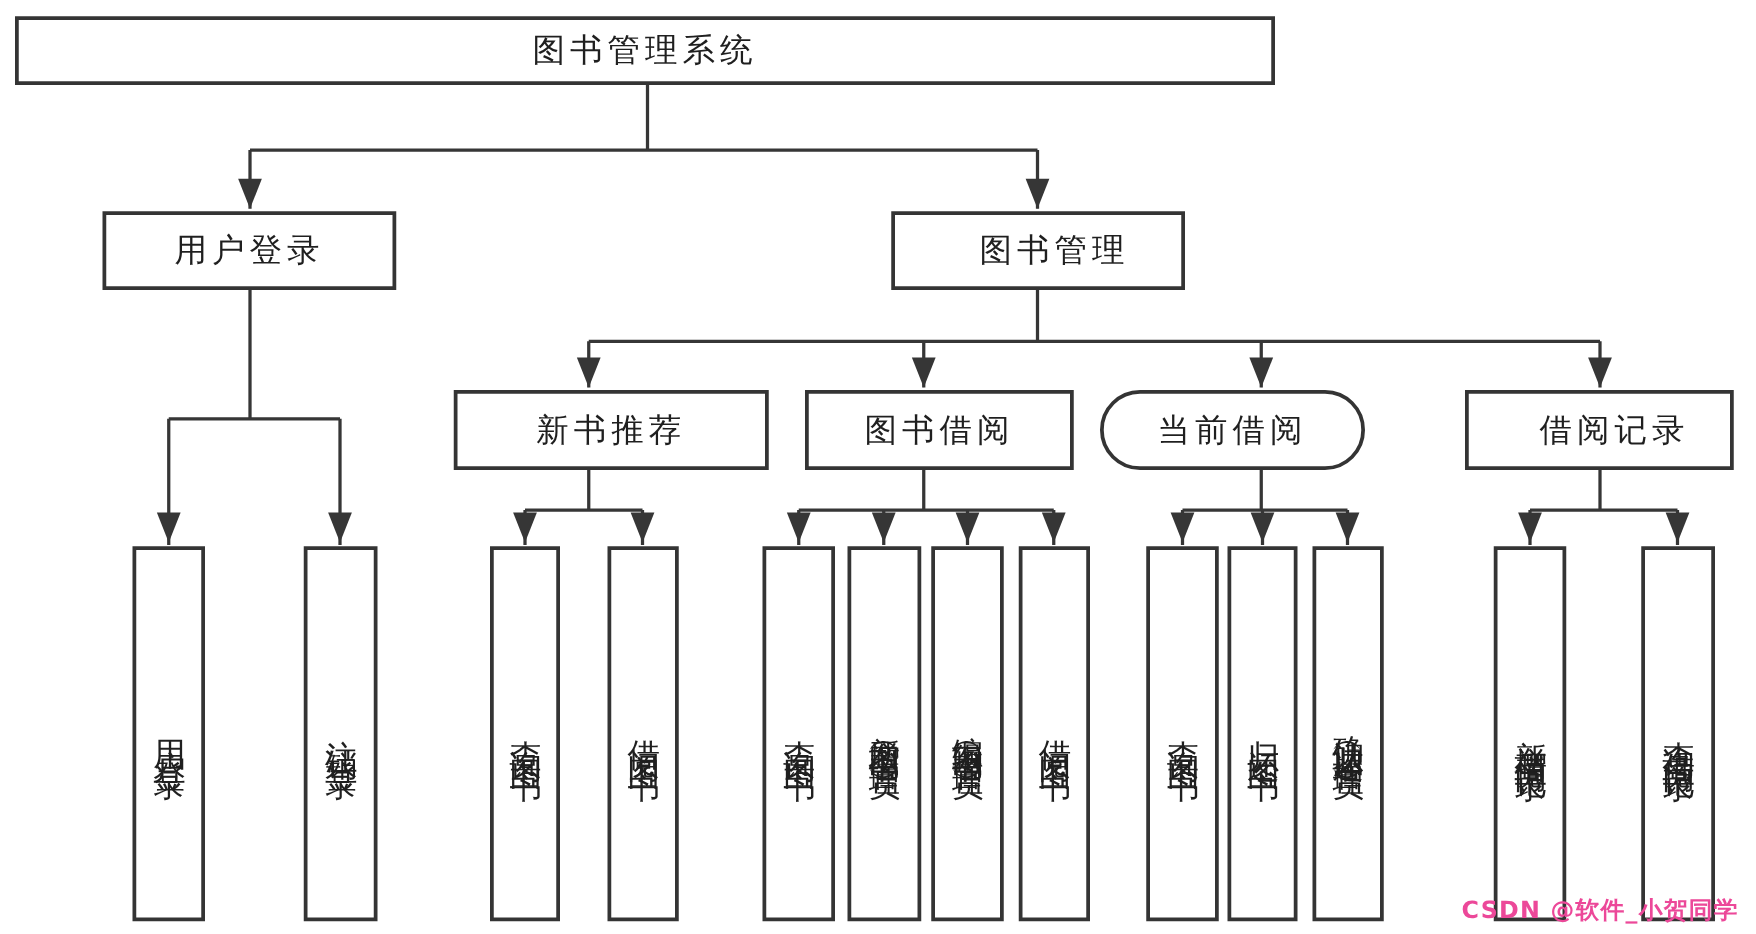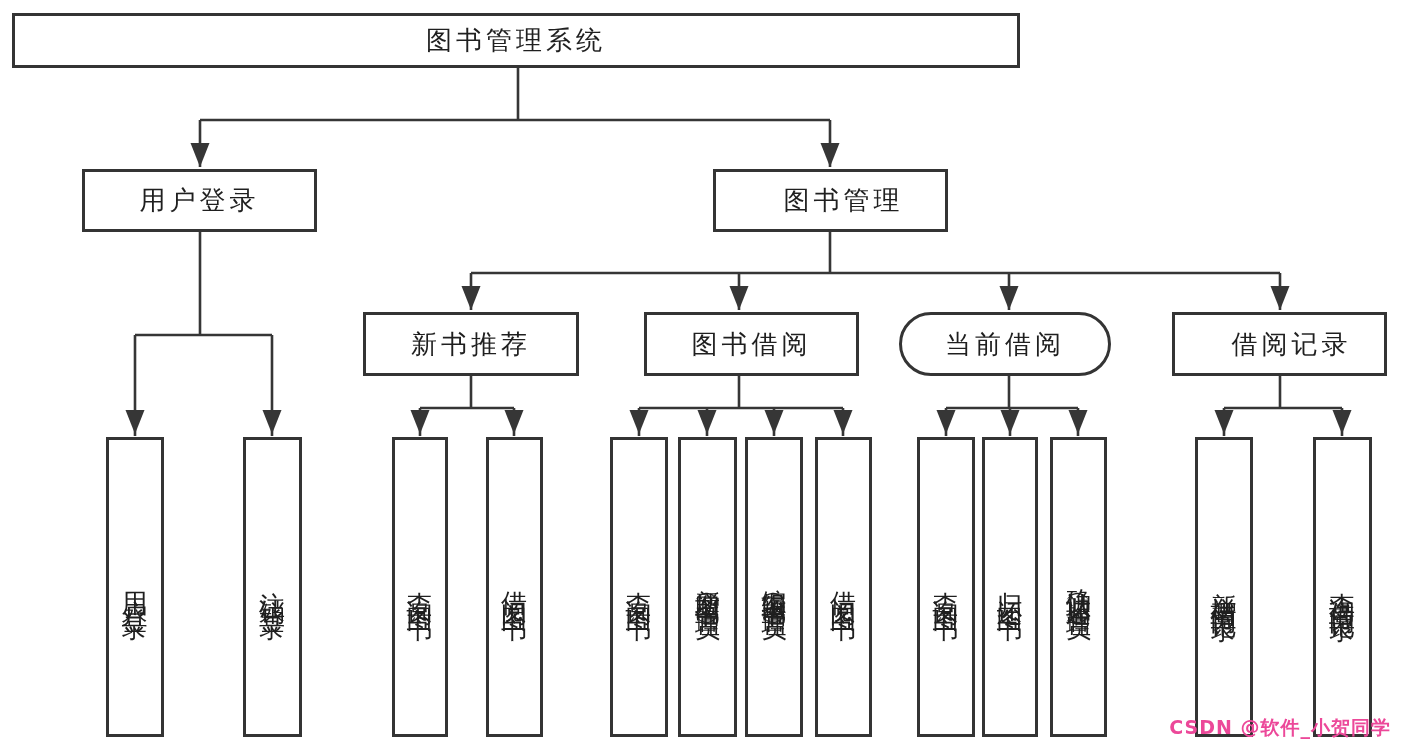--- a/index.html
+++ b/index.html
@@ -28,23 +28,23 @@
     letter-spacing:8px;
     font-size:26px;
     color:#1f1f1f;
   }
   .leaf .sp6{letter-spacing:5px;}
   .leaf .sp9{letter-spacing:4px;font-size:25px;}
   
   #n-root          {left:12px;  top:13px;  width:1008px;height:55px;}
   #n-user-login    {left:82px;  top:169px; width:235px; height:63px;}
   #n-book-mgmt     {left:713px; top:169px; width:235px; height:63px;padding-left:26px;}
-  #n-new-book-rec  {left:363px; top:312px; width:216px; height:64px;}
+  #n-new-book-rec  {left:363px; top:312px; width:252px; height:64px;}
   #n-book-borrow   {left:632px; top:312px; width:215px; height:64px;margin-left:12px;}
-  #n-cur-borrow    {left:899px; top:312px; width:212px; height:64px;border-radius:32px;}
+  #n-cur-borrow    {left:880px; top:312px; width:212px; height:64px;border-radius:32px;}
   #n-borrow-rec    {left:1172px;top:312px; width:215px; height:64px;padding-left:24px;}
   #l-user-login    {left:106px; top:437px; width:58px;  height:300px;}
   #l-logout        {left:243px; top:437px; width:59px;  height:300px;}
   #l-query-1       {left:392px; top:437px; width:56px;  height:300px;}
   #l-borrow-1      {left:486px; top:437px; width:57px;  height:300px;}
   #l-query-2       {left:610px; top:437px; width:58px;  height:300px;}
   #l-add-book      {left:678px; top:437px; width:59px;  height:300px;}
   #l-edit-book     {left:745px; top:437px; width:58px;  height:300px;}
   #l-borrow-2      {left:815px; top:437px; width:57px;  height:300px;}
   #l-query-3       {left:917px; top:437px; width:58px;  height:300px;}

